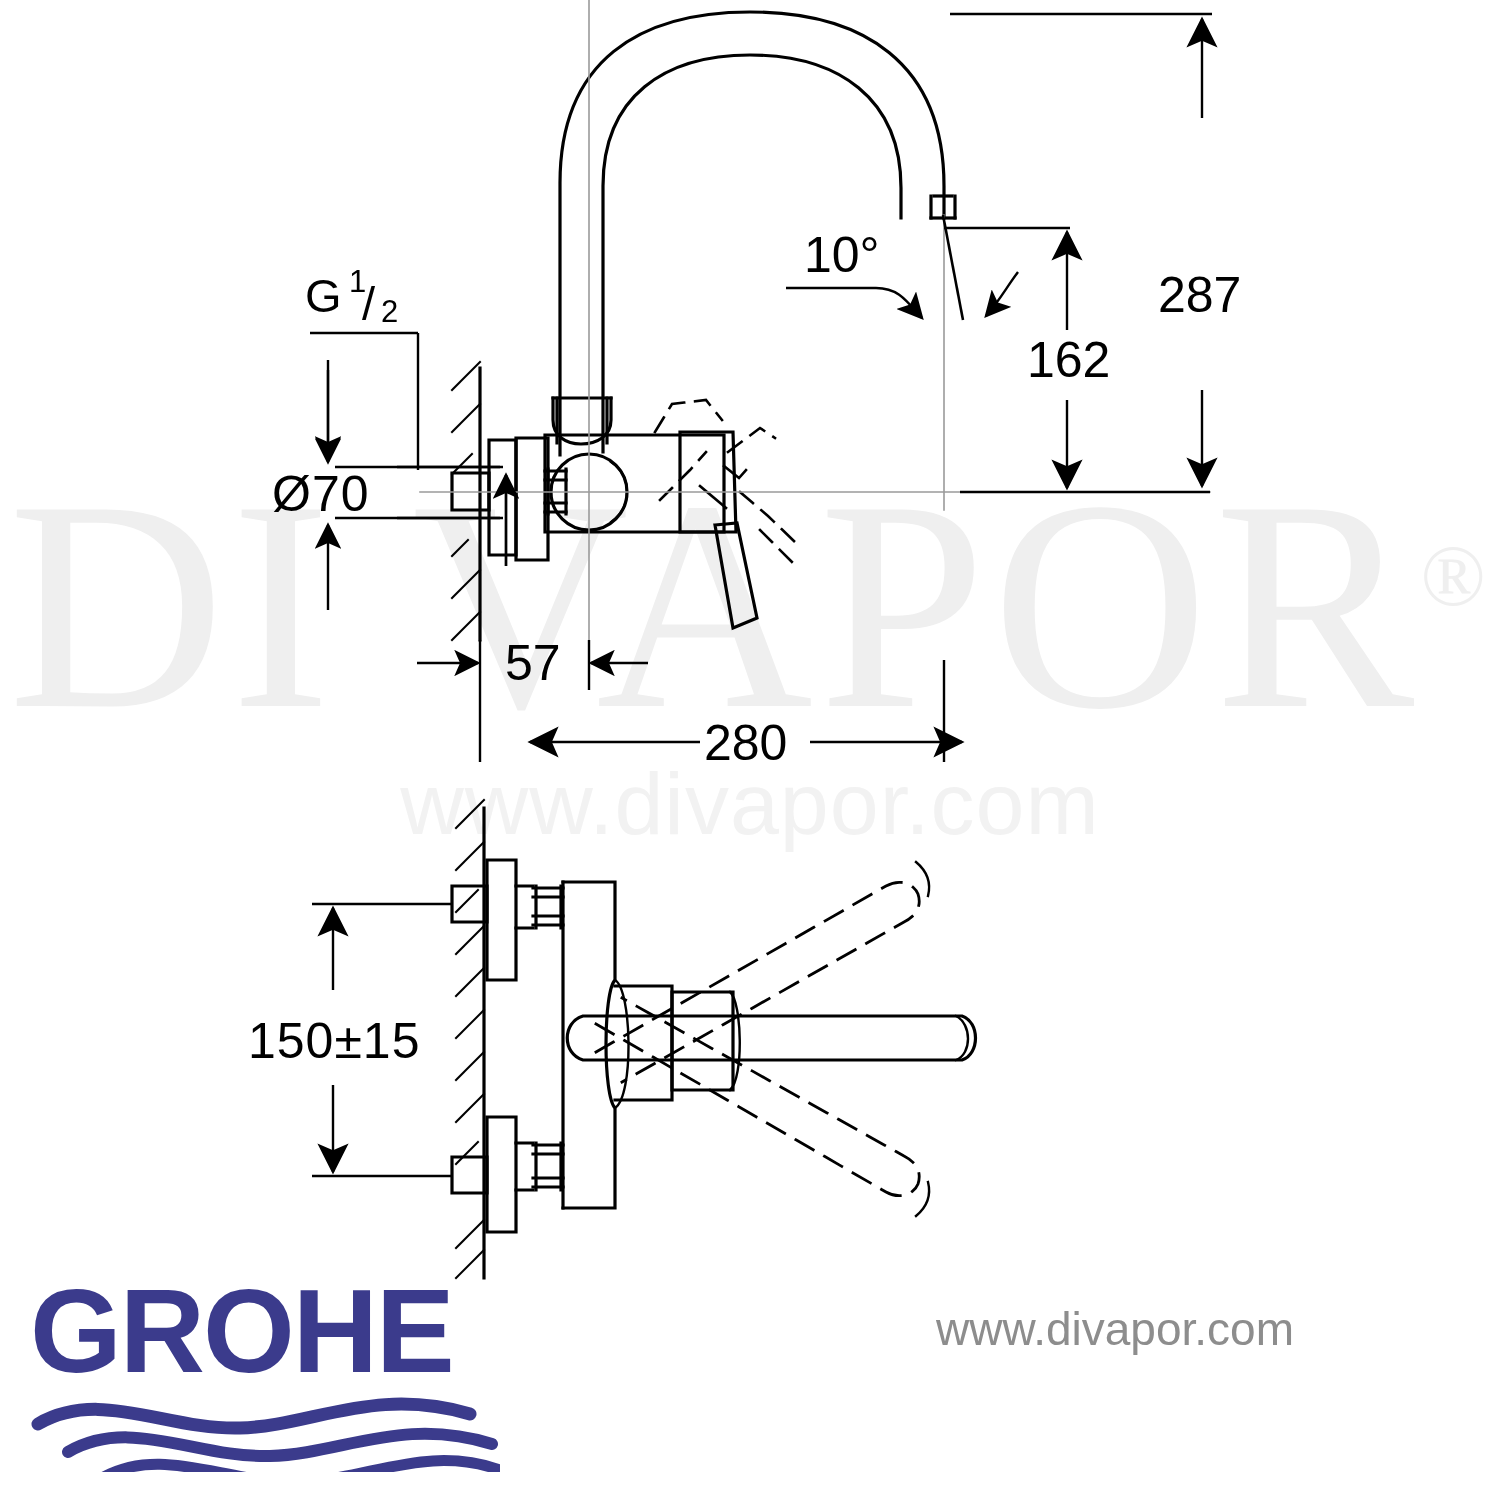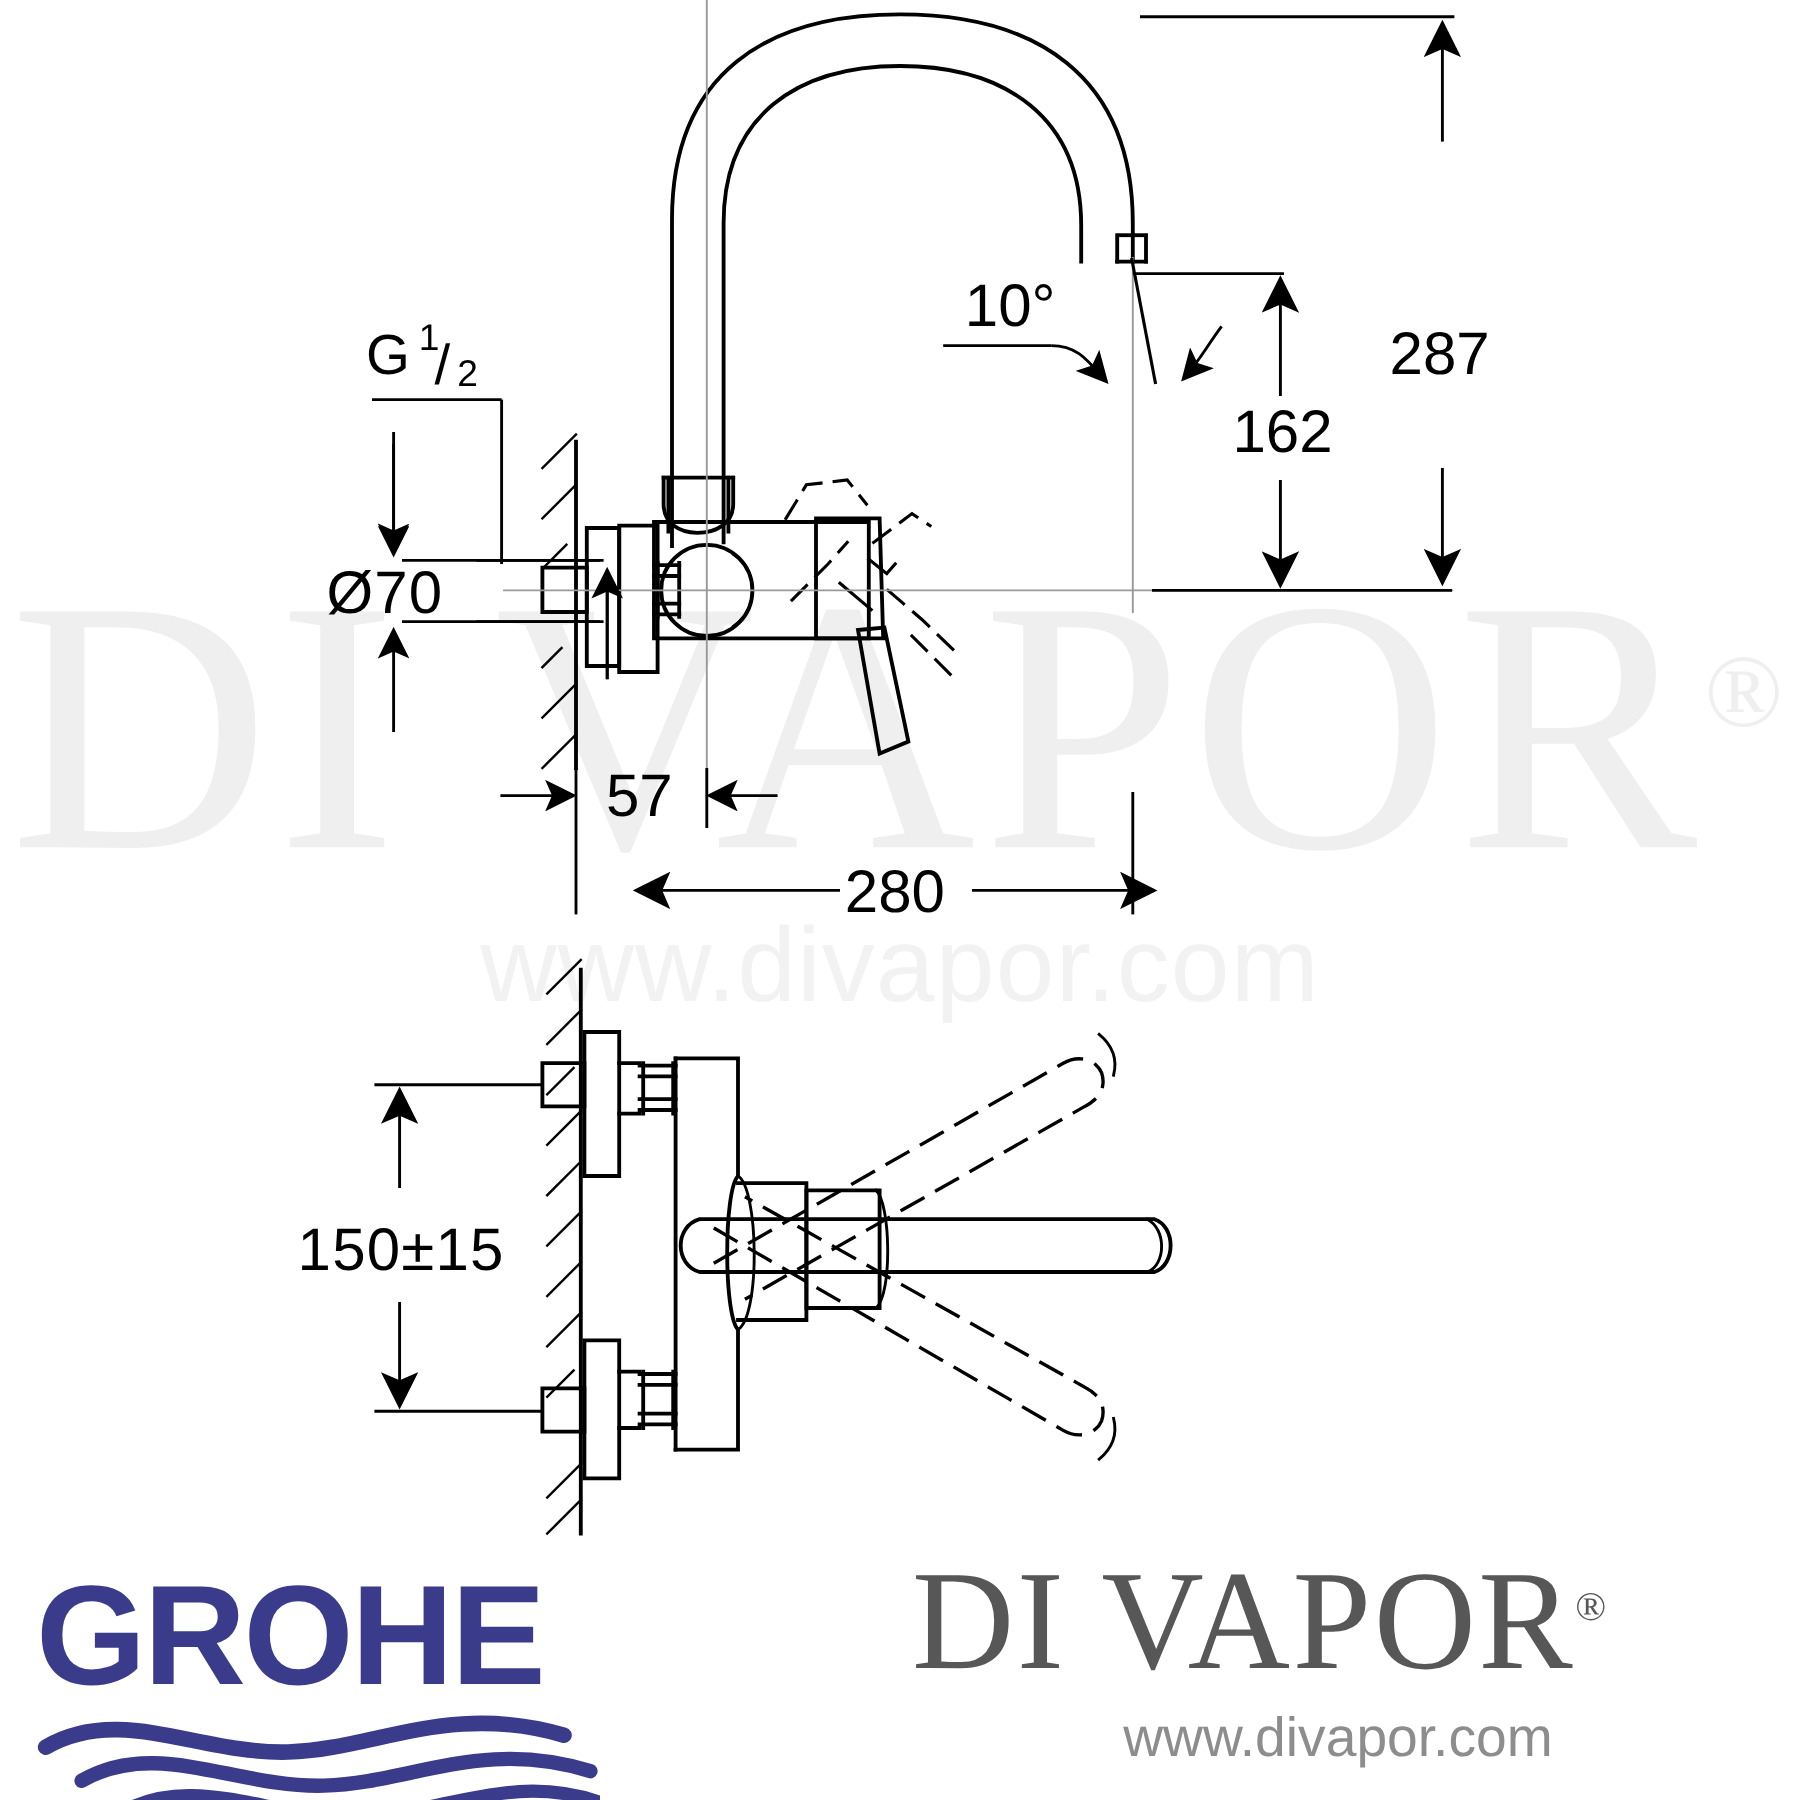--- a/index.html
+++ b/index.html
@@ -235,26 +235,25 @@
     <path d="M312,1176 L452,1176"></path>
     <path d="M333,990 L333,908" marker-end="url(#ah)"></path>
     <path d="M333,1085 L333,1172" marker-end="url(#ah)"></path>
   </g>
   <text class="dimtext" x="248" y="1058" font-size="50" letter-spacing="1">150±15</text>
 
 </svg>
 </div>
 
 <div class="brand" id="grohe">
-  <div id="grohe-word" style="color: rgb(59, 59, 140); margin-top: 32px;">GROHE</div>
+  <div id="grohe-word" style="color: rgb(59, 59, 140);">GROHE</div>
   <svg width="470" height="82" viewBox="0 0 470 82">
     <g fill="none" stroke-width="13" stroke-linecap="round">
       <path d="M8,34 C70,-2 136,40 210,38 C282,36 344,-4 440,24" stroke="#3b3b8c"></path>
       <path d="M38,62 C100,26 166,68 240,66 C312,64 372,26 462,54" stroke-width="12" stroke="#3b3b8c"></path>
       <path d="M72,88 C132,54 196,94 268,92 C338,90 396,54 470,80" stroke-width="11" stroke="#3b3b8c"></path>
     </g>
   </svg>
 </div>
 
 <div class="brand" id="divapor">
-  <div id="divapor-word" style="color: rgb(87, 87, 87);"><span>DI VAPOR</span><span class="reg">®</span></div>
   <div id="divapor-url" style="color: rgb(141, 141, 141);">www.divapor.com</div>
 </div>
 
 </body></html>

